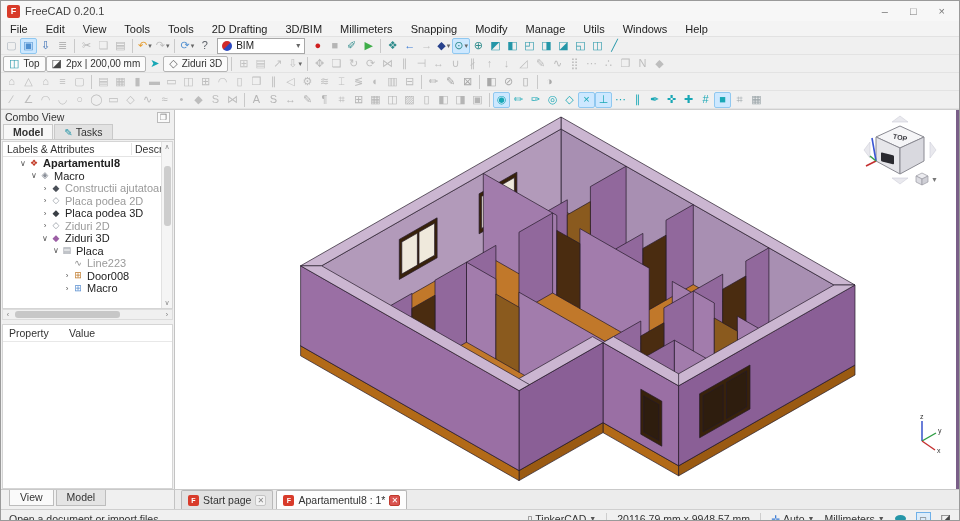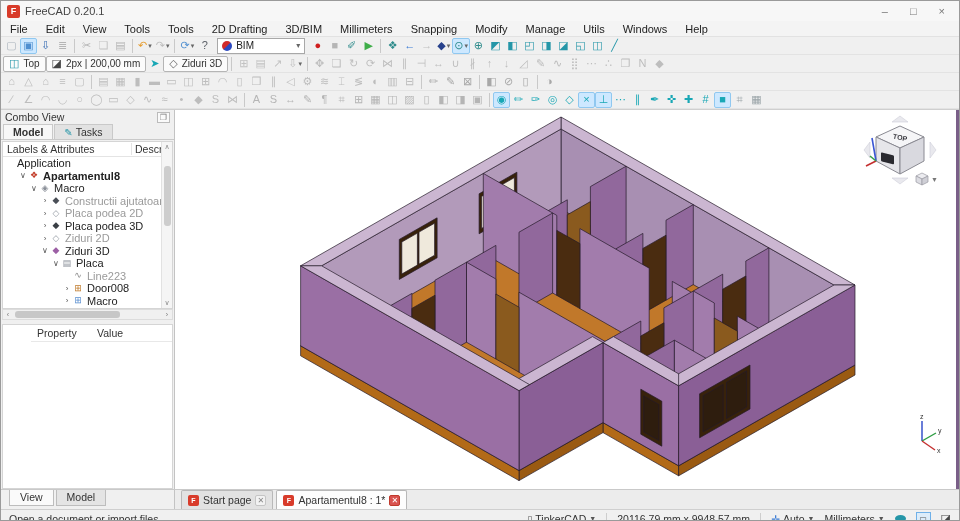--- a/index.html
+++ b/index.html
@@ -49,21 +49,21 @@
   .tree-row{height:12.5px;display:flex;align-items:center;overflow:hidden;}
   .tr-arrow{width:10px;font-size:8px;color:#555;text-align:center;flex:none;}
   .tr-icon{width:12px;font-size:9px;text-align:center;flex:none;margin-right:3px;line-height:1;}
   .tr-label{white-space:nowrap;}
   .tr-label.dim{color:#9a9a9a;}
   .tr-label.bold{font-weight:bold;}
   .hscroll{height:11px;margin:0 1px;background:#f0f0f0;border:1px solid #dcdcdc;display:flex;align-items:center;font-size:7px;color:#777;}
   .hthumb{height:7px;width:105px;background:#c7c7c7;border-radius:3px;margin-left:2px;}
   .hscroll .harr{width:10px;text-align:center;}
   .hscroll .harr.r{margin-left:auto;}
-  .prop-wrap{background:#fff;border:1px solid #d5d5d5;margin:4px 1px 0 1px;flex:1;display:flex;flex-direction:column;padding-left:28px;}
+  .prop-wrap{background:#fff;border:1px solid #d5d5d5;margin:4px 1px 0 1px;flex:1;display:flex;flex-direction:column;}
   .prop-head{display:flex;height:17px;align-items:center;font-size:10.5px;color:#333;border-bottom:1px solid #e8e8e8;}
   .prop-head .p1{width:62px;padding-left:6px;}
   .prop-head .p2{flex:1;padding-left:4px;}
   
   .viewport{flex:1;background:#ffffff;position:relative;border-right:3px solid #7a5f88;overflow:hidden;}
   #scene{position:absolute;left:0;top:0;}
   .navcube{position:absolute;right:8px;top:4px;}
   .minicube{position:absolute;right:18px;top:62px;display:flex;align-items:center;gap:2px;color:#777;font-size:7px;}
   .axis3d{position:absolute;right:12px;bottom:36px;}
   
@@ -568,24 +568,20 @@
             <span class="pen">✎</span>
             <span>Tasks</span>
           </div>
         </div>
       <div class="tree-wrap">
         <div class="tree-head">
           <span class="c1">Labels &amp; Attributes</span>
           <span class="c2">Descrip</span>
         </div>
         <div class="tree">
-            <div class="tree-row" style="padding-left: 4px;">
-              <span class="tr-arrow"></span>
-              <span class="tr-label">Application</span>
-            </div>
             <div class="tree-row" style="padding-left: 15px;">
               <span class="tr-arrow">∨</span>
               <span class="tr-icon" style="color: rgb(194, 59, 39);">❖</span>
               <span class="tr-label bold">Apartamentul8</span>
             </div>
             <div class="tree-row" style="padding-left: 26px;">
               <span class="tr-arrow">∨</span>
               <span class="tr-icon" style="color: rgb(138, 143, 152);">◈</span>
               <span class="tr-label">Macro</span>
             </div>

